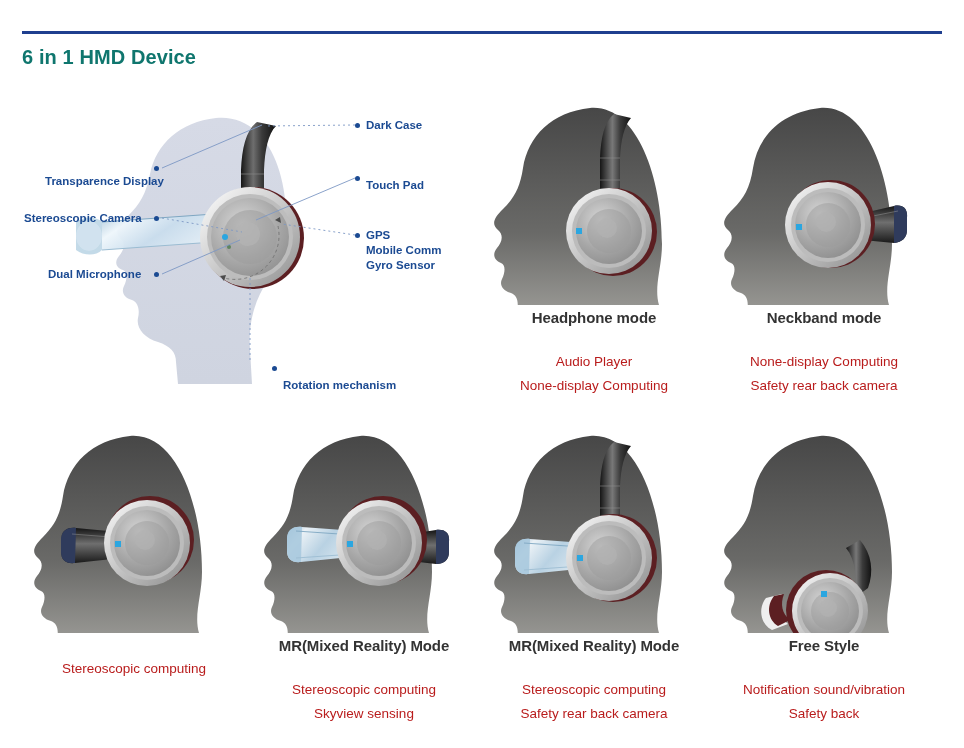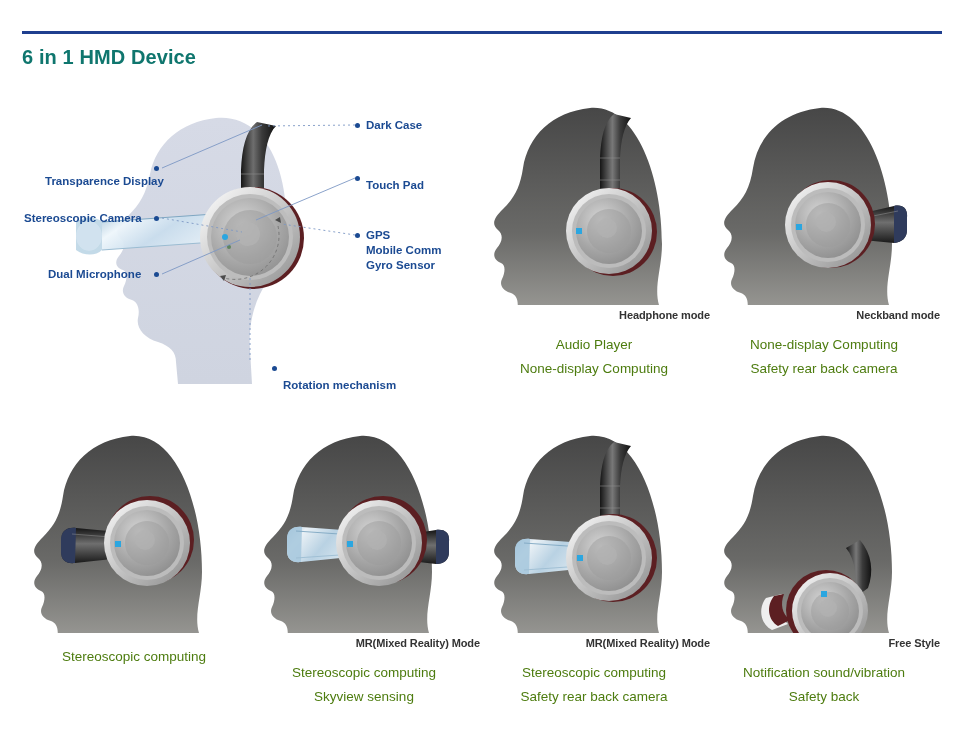--- a/index.html
+++ b/index.html
@@ -74,32 +74,31 @@
     text-align: center;
   }
   .mode-art {
     width: 232px;
     height: 205px;
     display: flex;
     align-items: flex-end;
     justify-content: center;
   }
   .mode-title {
-    font-size: 11px;
+    font-size: 15px;
     font-weight: bold;
     color: #333333;
     margin-top: 4px;
     letter-spacing: -0.1px;
-    text-align: right;
   }
   .mode-desc {
     font-size: 13.5px;
-    color: #4d7c0f;
+    color: #b91c1c;
     line-height: 24px;
-    margin-top: 12px;
+    margin-top: 24px;
     padding: 0 6px;
   }
   .mode-desc span { display: block; }
 </style>
 </head>
 <body>
 
 <div class="header-rule"></div>
 <div class="page-title">6 in 1 HMD Device</div>
 

